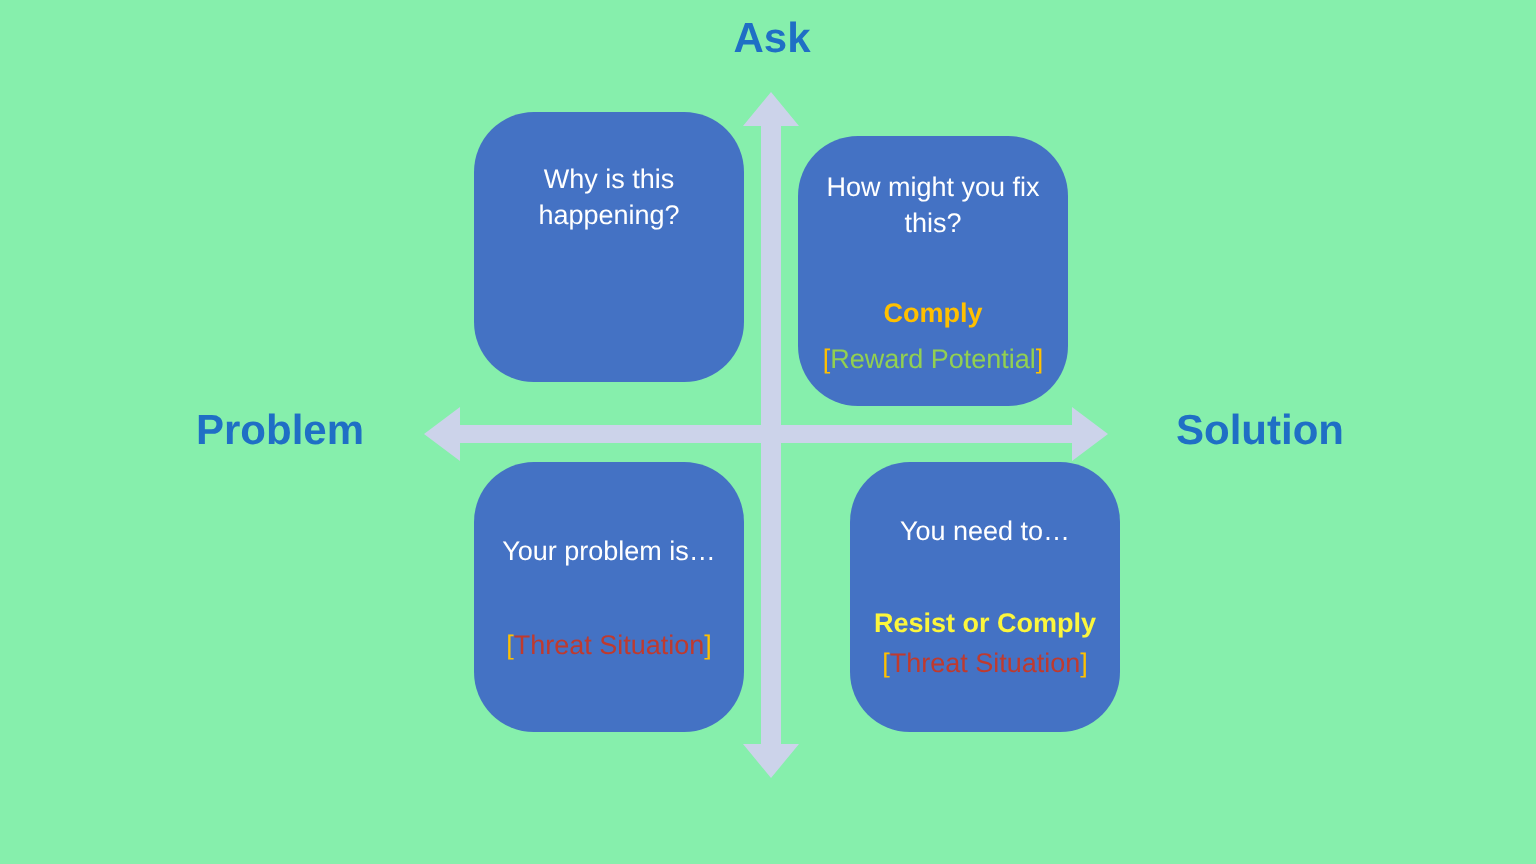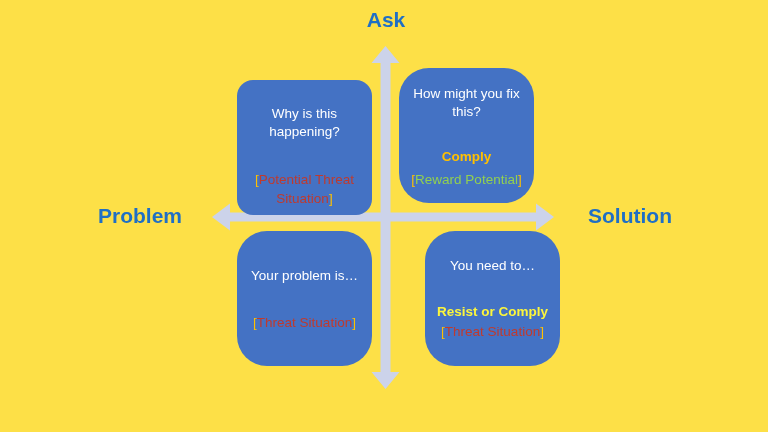--- a/index.html
+++ b/index.html
@@ -1,20 +1,20 @@
 <!DOCTYPE html>
 <html><head>
 <meta charset="utf-8">
 <style>
   html, body { margin: 0; padding: 0; background: #ffffff; }
   .canvas {
     position: relative;
     width: 768px;
     height: 432px;
-    background: #fde047;
+    background: #86efac;
     font-family: "Liberation Sans", sans-serif;
     overflow: hidden;
   }
   .axis-label {
     position: absolute;
     font-weight: 700;
     font-size: 21px;
     color: #1f6fc5;
     text-align: center;
     white-space: nowrap;
@@ -34,21 +34,21 @@
     border-radius: 30px;
     color: #ffffff;
     font-size: 13.5px;
     line-height: 1.35;
     text-align: center;
     display: flex;
     flex-direction: column;
     align-items: center;
     box-sizing: border-box;
   }
-  .tl { left: 237px; top: 80px; border-radius: 16px;  }
+  .tl { left: 237px; top: 56px;  }
   .tr { left: 399px; top: 68px;  }
   .bl { left: 237px; top: 231px; }
   .br { left: 399px; top: 231px; margin-left: 26px; }
 
   .q-question { max-width: 114px; }
   .q-action   { font-weight: 700; max-width: 120px; }
   .q-tag      { max-width: 120px; }
 
   .tl .q-question { margin-top: 25px; }
   .tl .q-tag      { margin-top: 30px; }
@@ -77,21 +77,20 @@
   <div class="axis-label problem">Problem</div>
   <div class="axis-label solution">Solution</div>
 
   <svg class="arrows" width="768" height="432" viewBox="0 0 768 432" aria-hidden="true">
     <polygon fill="#ccd3ea" points="385.5,46 399.5,63 390.5,63 390.5,372 399.5,372 385.5,389 371.5,372 380.5,372 380.5,63 371.5,63"></polygon>
     <polygon fill="#ccd3ea" points="212,217 230,203.5 230,212.5 536,212.5 536,203.5 554,217 536,230.5 536,221.5 230,221.5 230,230.5"></polygon>
   </svg>
 
   <div class="qbox tl">
     <div class="q-question">Why is this happening?</div>
-    <div class="q-tag"><span class="gold">[</span><span class="red">Potential Threat Situation</span><span class="gold">]</span></div>
   </div>
 
   <div class="qbox tr">
     <div class="q-question">How might you fix this?</div>
     <div class="q-action">Comply</div>
     <div class="q-tag"><span class="gold">[</span><span class="green">Reward Potential</span><span class="gold">]</span></div>
   </div>
 
   <div class="qbox bl">
     <div class="q-question">Your problem is…</div>

